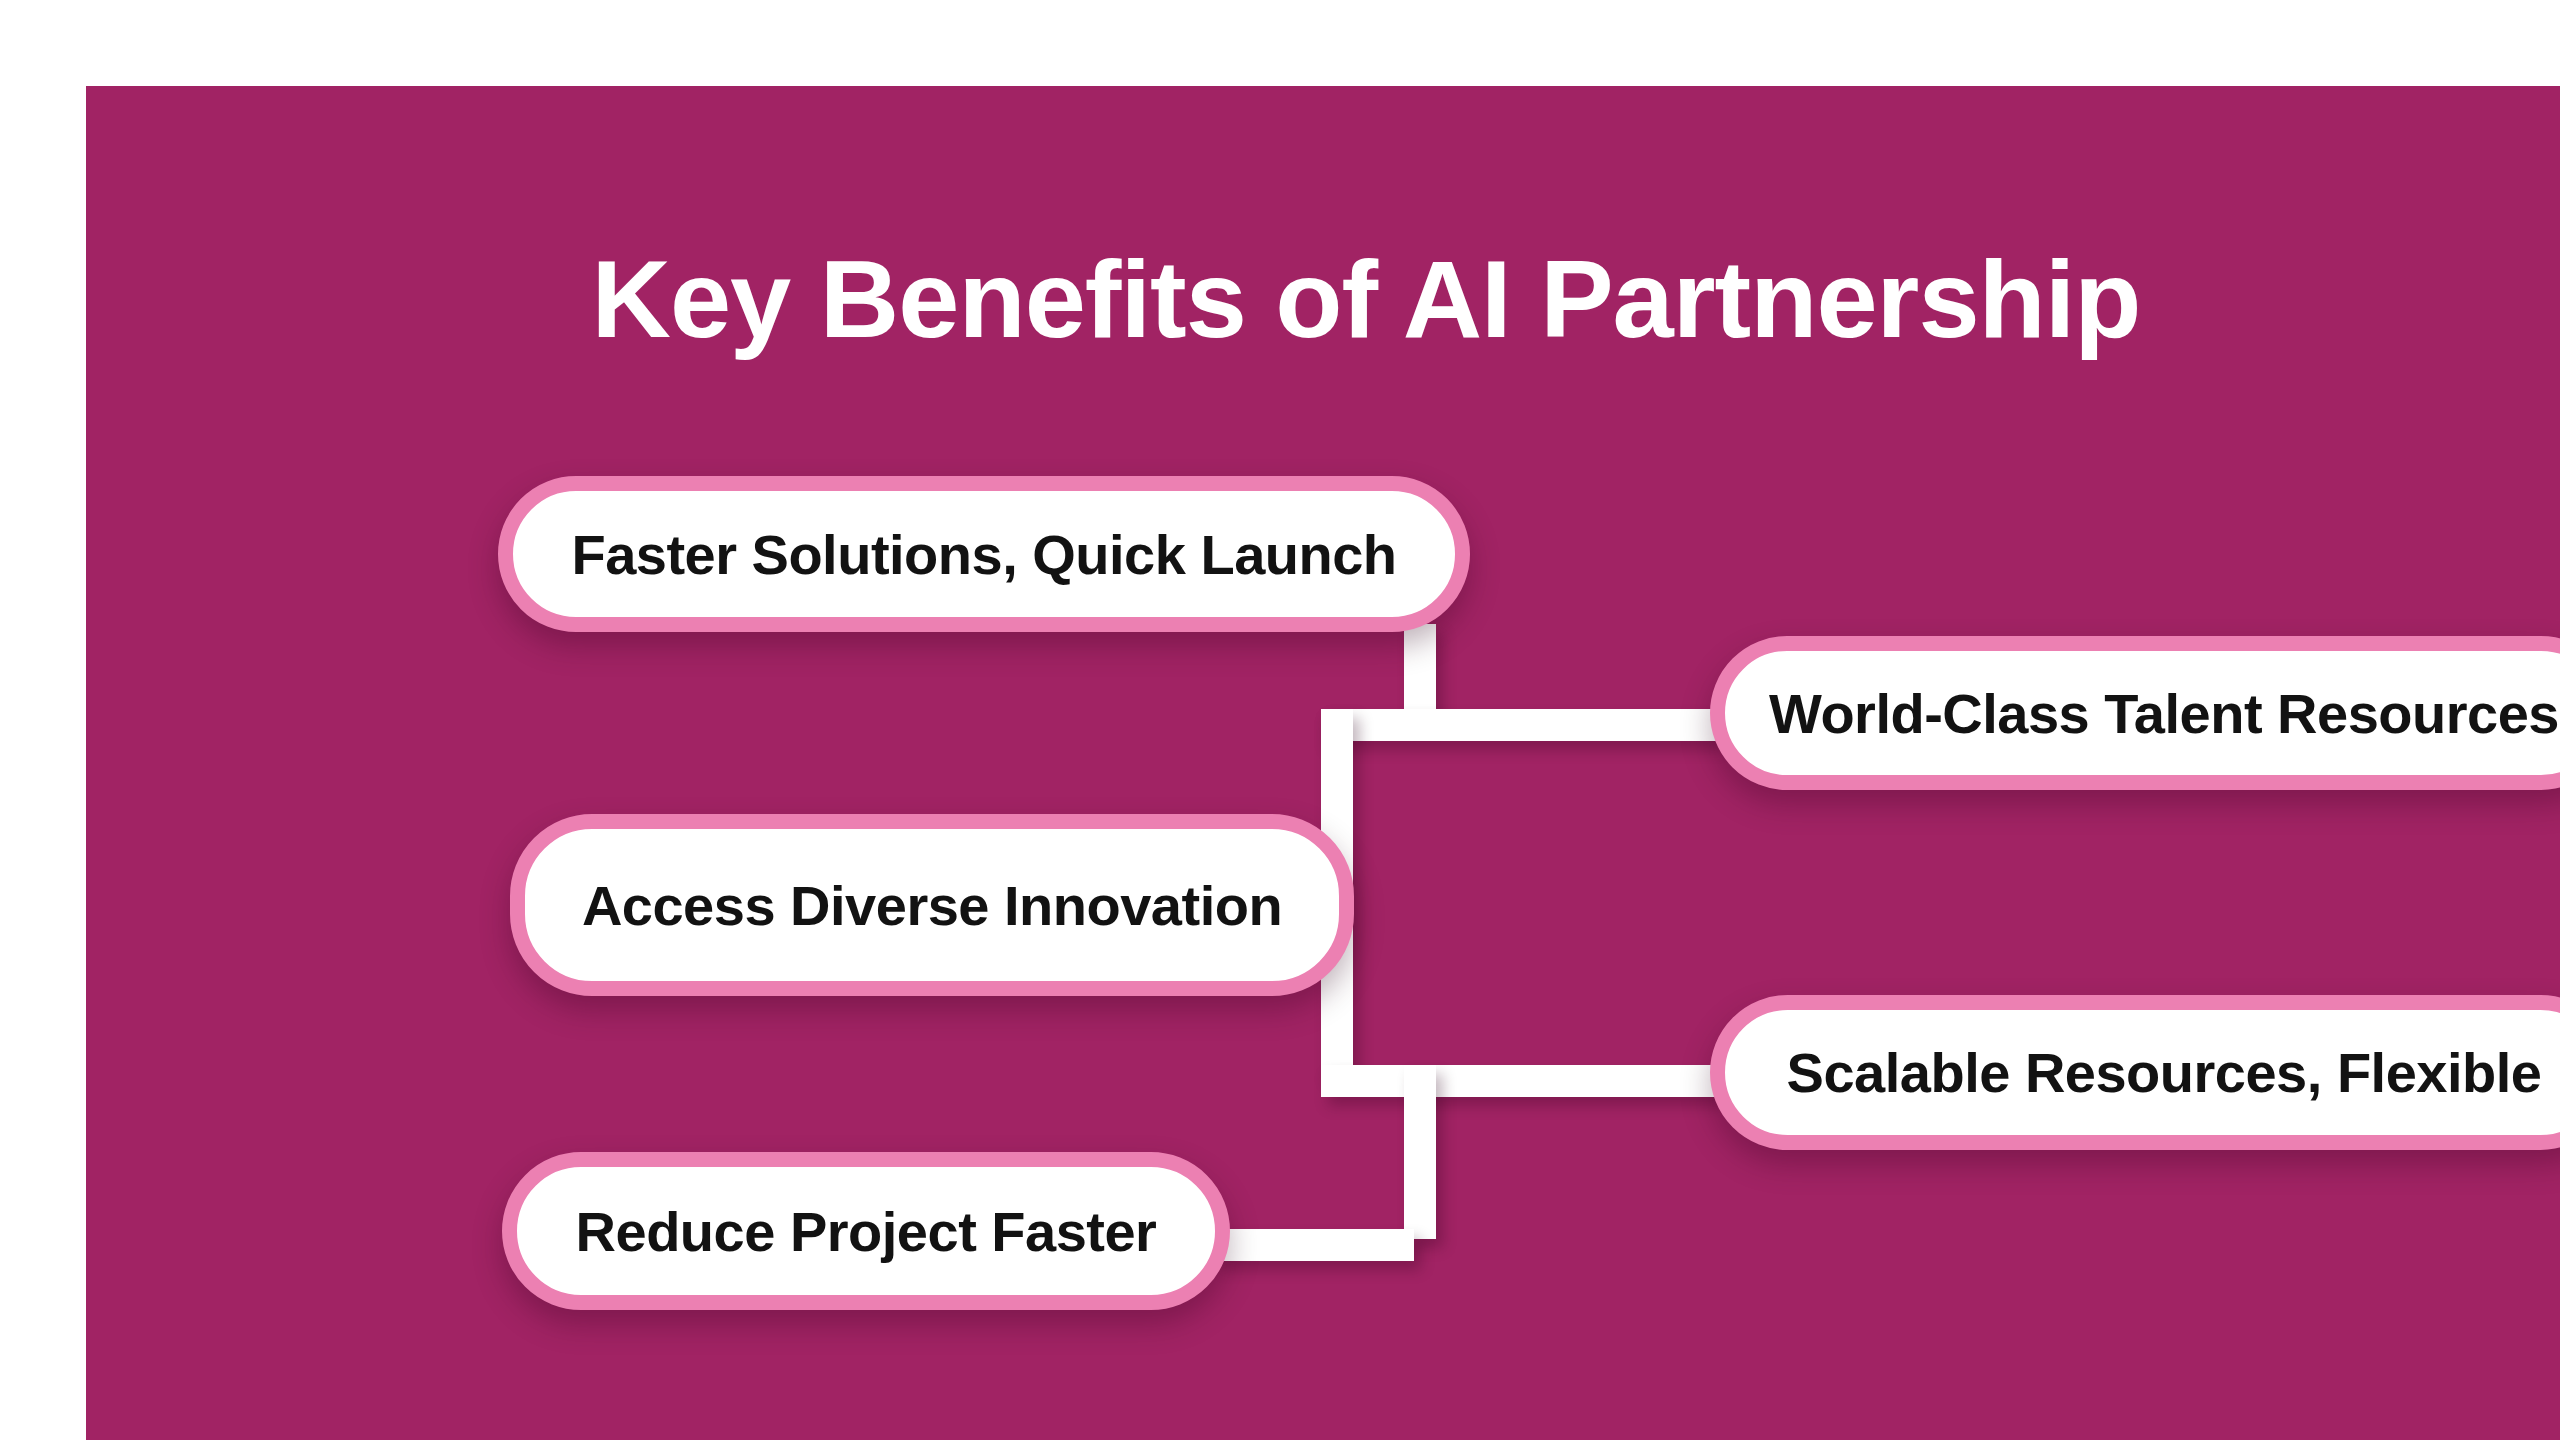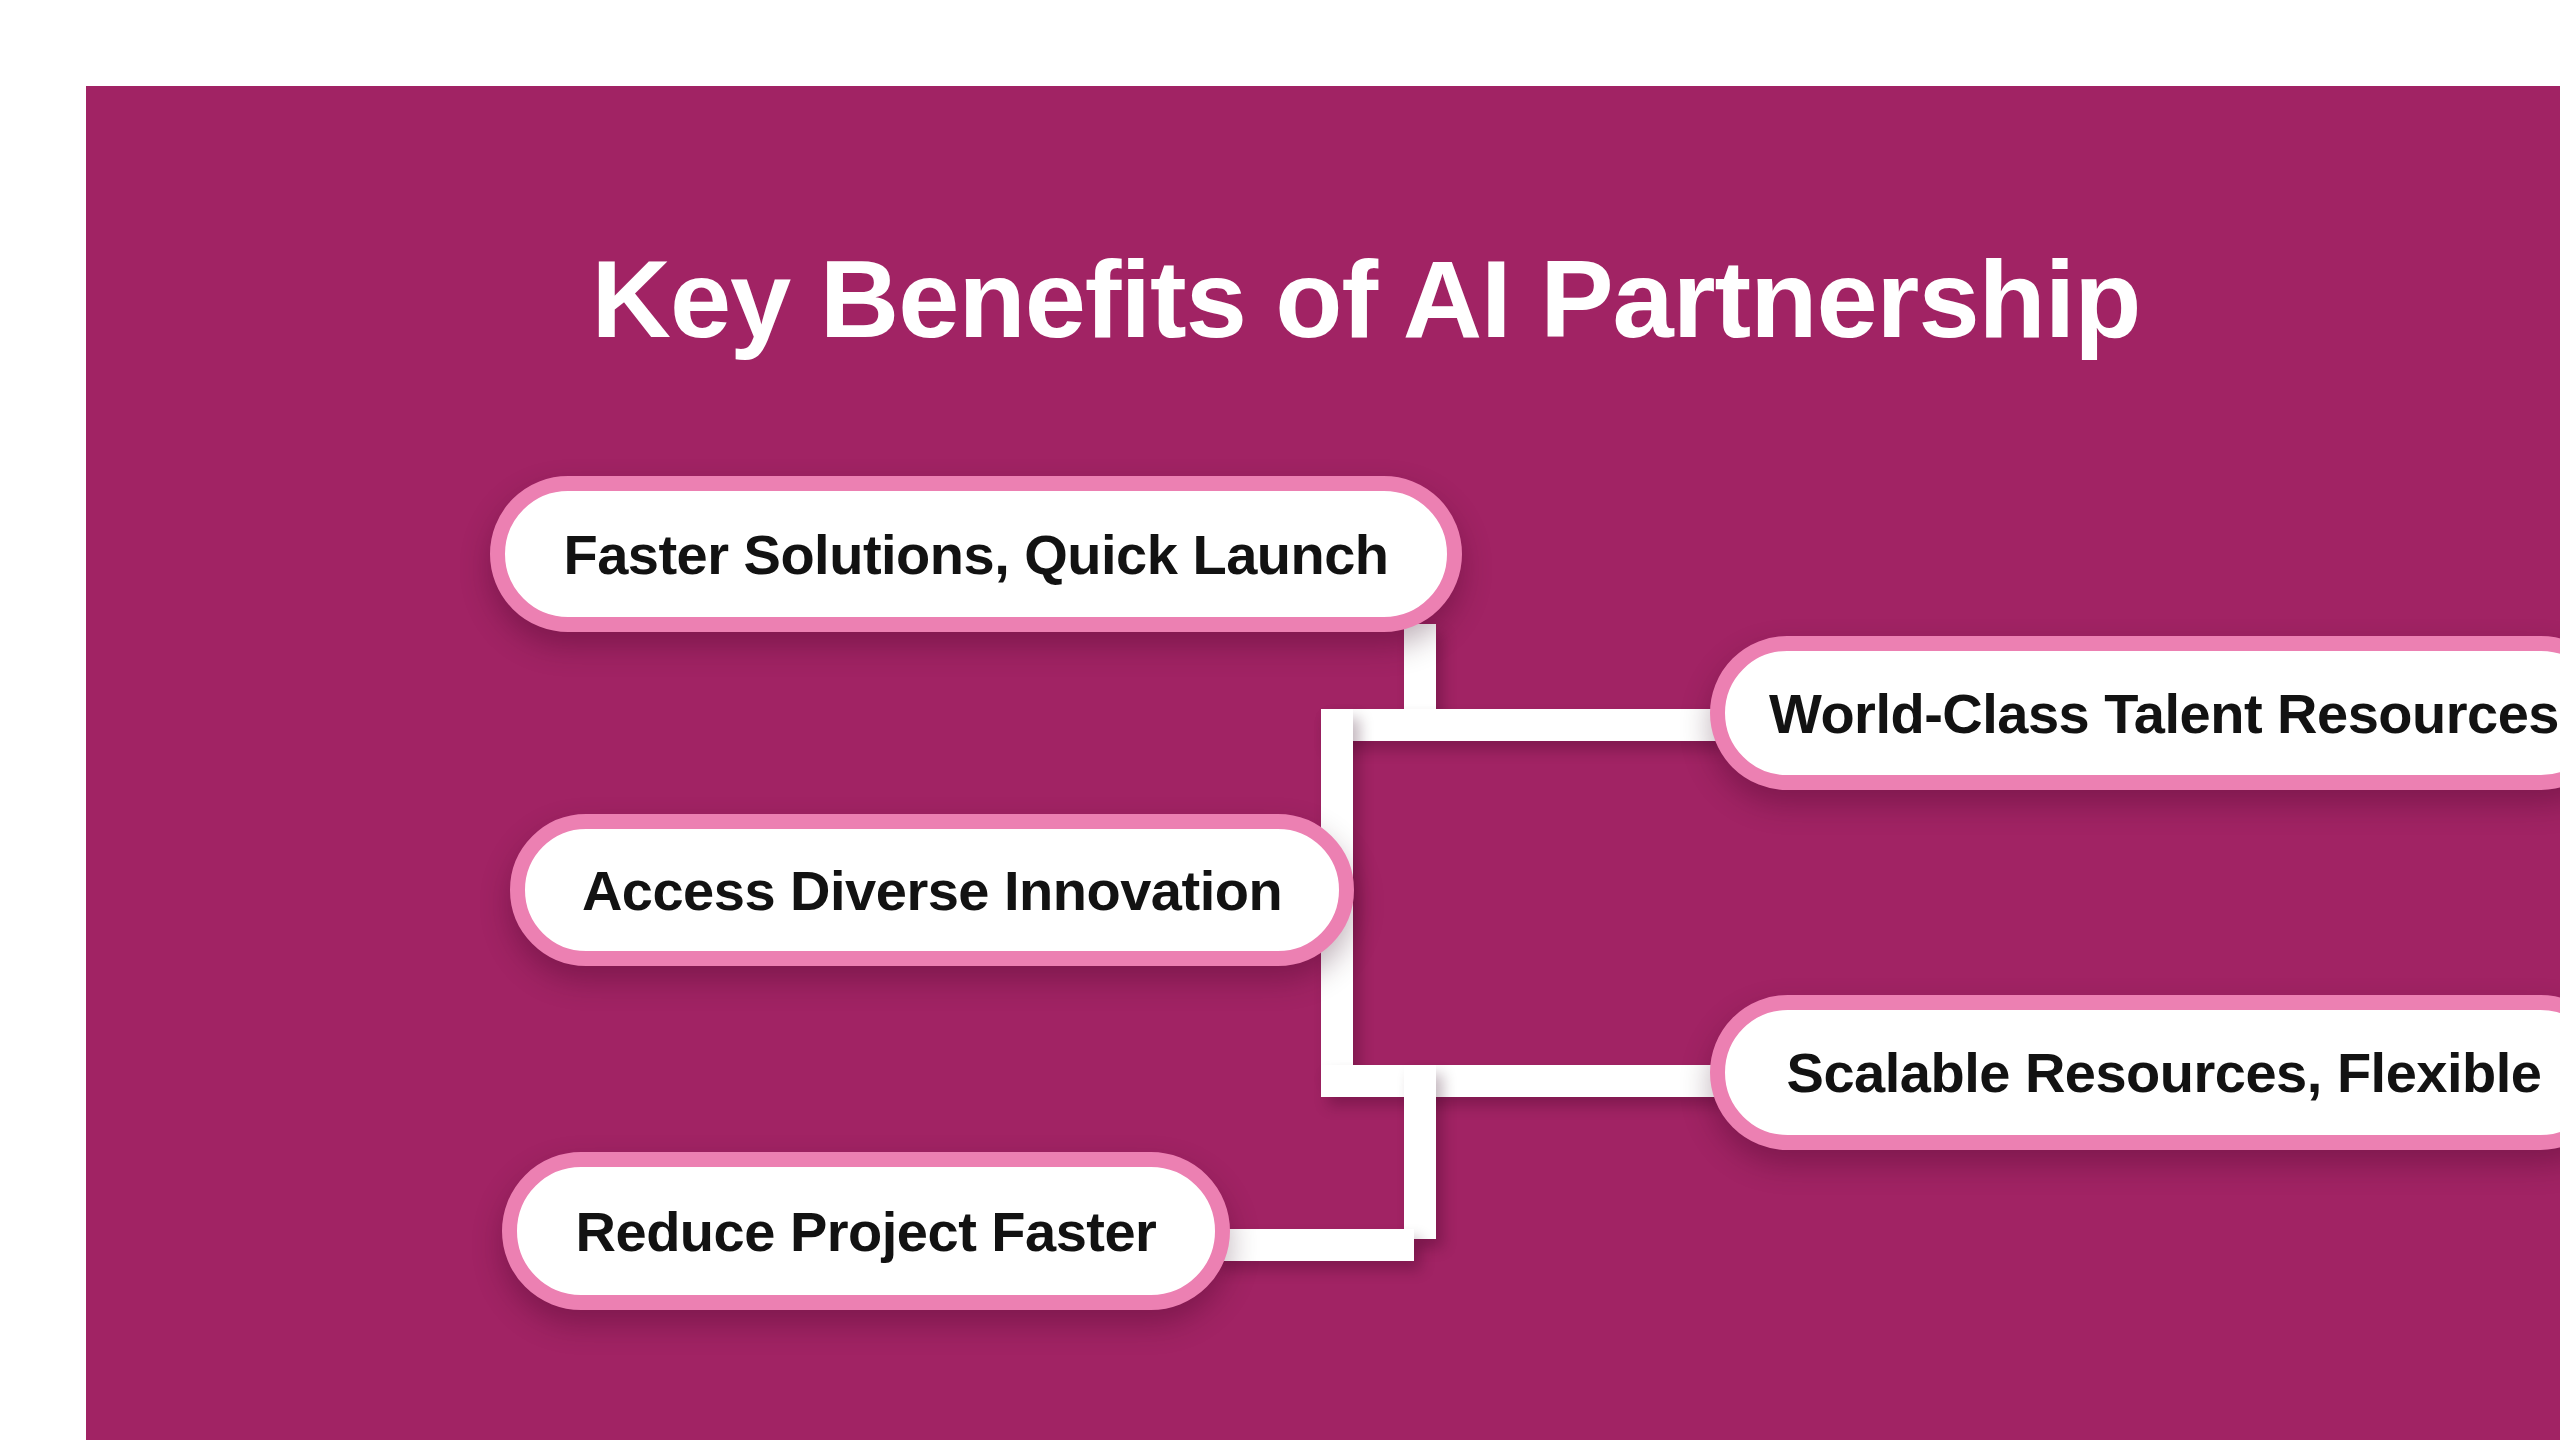--- a/index.html
+++ b/index.html
@@ -60,23 +60,23 @@
     border:15px solid var(--node-border);
     border-radius:82px;
     box-shadow:0 14px 30px rgba(46,4,28,0.30);
     color:var(--node-text);
     font-size:56px;
     font-weight:700;
     letter-spacing:-0.5px;
     white-space:nowrap;
     text-align:center;
   }
-  .n1{left:386px;  top:372px;  width:972px; height:156px;}
+  .n1{left:394px;  top:372px;  width:972px; height:156px;}
   .n2{left:1606px; top:532px;  width:908px; height:154px;}
-  .n3{left:406px;  top:710px;  width:844px; height:152px;}
+  .n3{left:406px;  top:710px;  width:844px; height:182px;}
   .n4{left:398px;  top:1048px; width:728px; height:158px;}
   .n5{left:1606px; top:891px;  width:908px; height:155px;align-items:center;}
 </style>
 </head>
 <body>
 
 <div class="canvas">
 
   <h1 class="title">Key Benefits of AI Partnership</h1>
 

